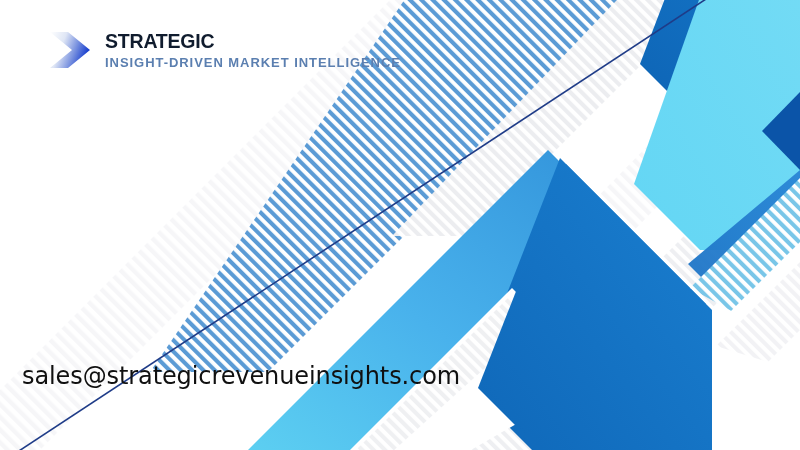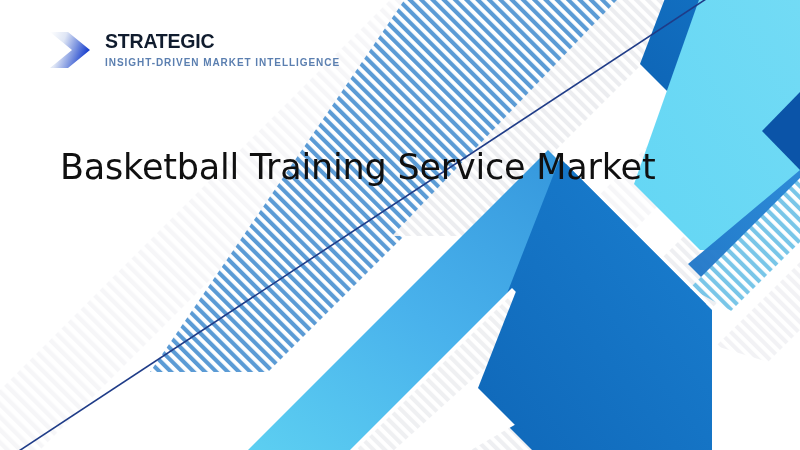--- a/index.html
+++ b/index.html
@@ -47,21 +47,21 @@
     font-family:"Liberation Sans", sans-serif;
     font-weight:bold;
     color:#101c2e;
     font-size:19.5px;
     line-height:19.5px;
     letter-spacing:-0.2px;
   }
   .logo-tag {
     margin-top:6px;
     font-family:"Liberation Sans", sans-serif;
-    font-size:10px;
+    font-size:13px;
     font-weight:bold;
     letter-spacing:0.95px;
     color:#5b7fb0;
     line-height:10px;
   }
 
   
   .title {
     position:absolute;
     left:60px;
@@ -207,16 +207,16 @@
       <svg viewBox="0 0 46 44" xmlns="http://www.w3.org/2000/svg">
         <path d="M2 4 H20 L42 22 L20 40 H2 L24 22 Z" fill="url(#gChevron)"></path>
       </svg>
     </span>
     <span class="logo-text">
       <span class="logo-line1">STRATEGIC</span>
       <span class="logo-tag">INSIGHT-DRIVEN MARKET INTELLIGENCE</span>
     </span>
   </div>
 
-  <h1 class="title">Basketball Training Service Market</h1>
-
+
+  <div class="email">sales@strategicrevenueinsights.com</div>
 
 </div>
 
 </body></html>

